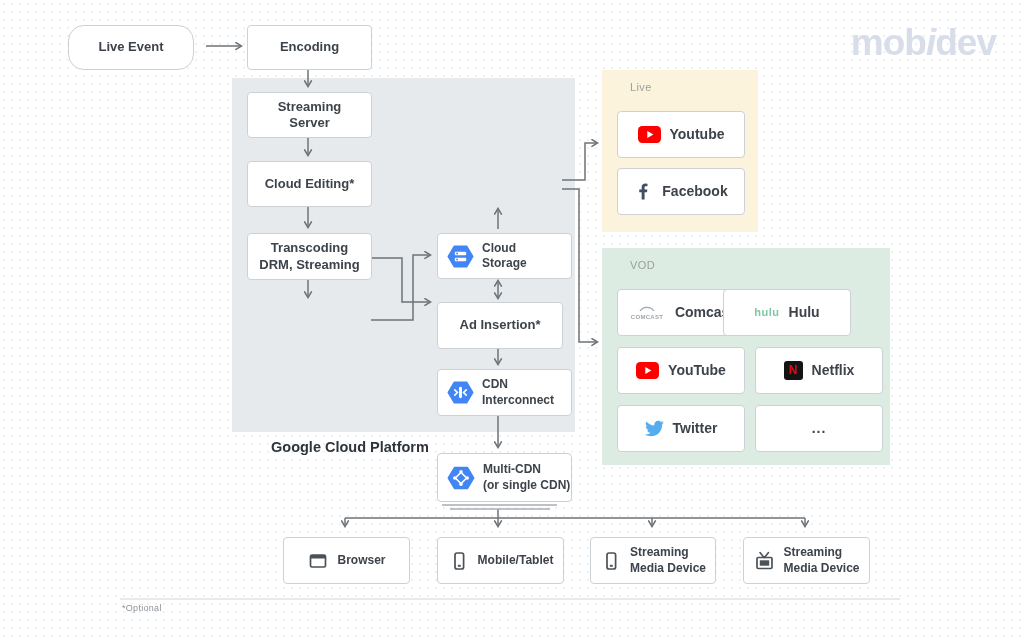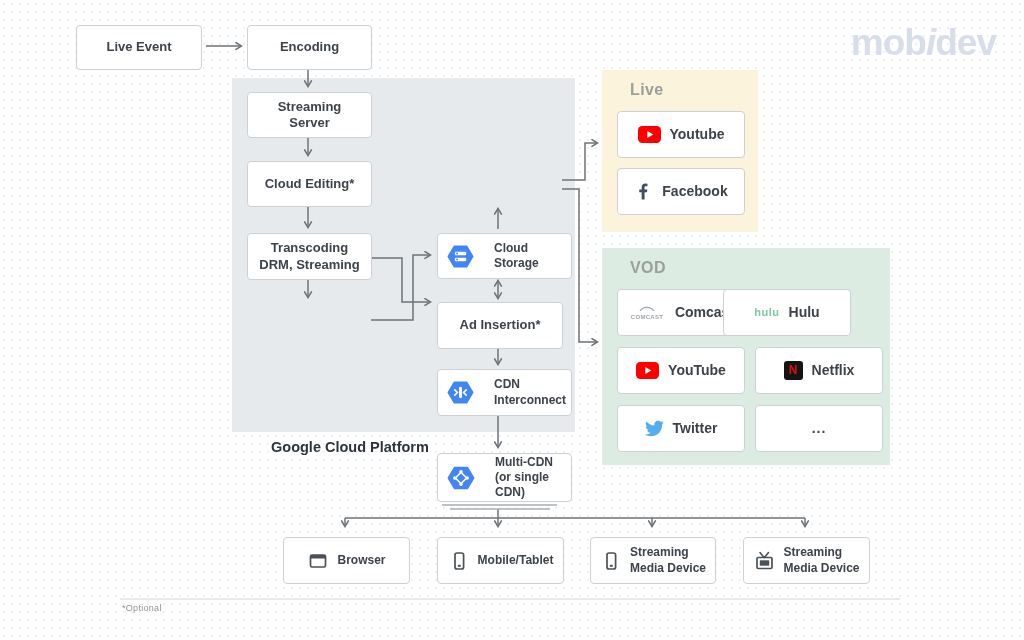--- a/index.html
+++ b/index.html
@@ -3,29 +3,29 @@
 <meta charset="utf-8">
 <style>
   html,body{margin:0;padding:0;}
   body{font-family:"Liberation Sans","DejaVu Sans",sans-serif;background:#fff;}
   .stage{
     position:relative;width:1024px;height:640px;overflow:hidden;background:#fff;
     background-image:radial-gradient(circle,#eef1f4 0.8px,transparent 0.9px);
     background-size:8px 8px;
   }
   .panel{position:absolute;z-index:1;}
-  .panel-label{position:absolute;z-index:3;font-size:16px;font-weight:bold;letter-spacing:.4px;color:#9aa09b;padding-left:13px;}
+  .panel-label{position:absolute;z-index:3;font-size:11px;font-weight:normal;letter-spacing:.4px;color:#9aa09b;padding-left:13px;}
   .connectors{position:absolute;left:0;top:0;z-index:2;pointer-events:none;}
   .box{
     position:absolute;z-index:3;background:#fff;border:1px solid #ccd1d6;border-radius:4px;
     display:flex;align-items:center;justify-content:center;text-align:center;
     font-size:13px;font-weight:bold;color:#3d434a;line-height:1.26;
   }
   .box .ln{display:block;}
-  .box.icon-left{justify-content:flex-start;text-align:left;padding-left:9px;gap:20px;font-size:12px;}
+  .box.icon-left{justify-content:flex-start;text-align:left;padding-left:9px;gap:8px;font-size:12px;}
   .box.brand{gap:9px;font-size:14px;}
   .box.device{gap:8px;font-size:12px;text-align:left;}
   .gcp-label{position:absolute;z-index:3;font-size:14.5px;font-weight:bold;color:#2e343a;margin-top:43px;}
   .logo{position:absolute;z-index:3;right:28px;top:22px;font-size:37px;font-weight:bold;color:#d7dde9;letter-spacing:-1px;}
   .logo .it{font-style:italic;}
   .footnote{position:absolute;z-index:3;left:122px;top:603px;font-size:9px;color:#8d9399;letter-spacing:.3px;}
   .hulu-txt{font-size:11px;font-weight:bold;color:#7fc7a6;letter-spacing:.5px;}
   .nfx{width:19px;height:19px;background:#141414;border-radius:3px;color:#e50914;font-weight:bold;
        font-size:12px;display:flex;align-items:center;justify-content:center;flex:0 0 auto;}
   .dots-label{font-size:14px;letter-spacing:1px;}
@@ -72,21 +72,21 @@
       <path d="M652 518 V526" marker-end="url(#ah)"></path>
       <path d="M805 518 V526" marker-end="url(#ah)"></path>
     </g>
     <g fill="none" stroke="#a8adb2" stroke-width="1.5">
       <path d="M442 505 H557"></path>
       <path d="M450 509 H550"></path>
     </g>
     <path d="M120 599 H900" fill="none" stroke="#d4d4d4" stroke-width="1"></path>
   </svg>
 
-  <div class="box" style="left:76px;top:25px;width:124px;height:43px;">
+  <div class="box" style="left:68px;top:25px;width:124px;height:43px;border-radius:16px;">
     <span class="ln">Live Event</span>
   </div>
   <div class="box" style="left:247px;top:25px;width:123px;height:43px;">
     <span class="ln">Encoding</span>
   </div>
 
   <div class="box" style="left:247px;top:92px;width:123px;height:44px;">
     <span>
       <span class="ln">Streaming</span>
       <span class="ln">Server</span>

